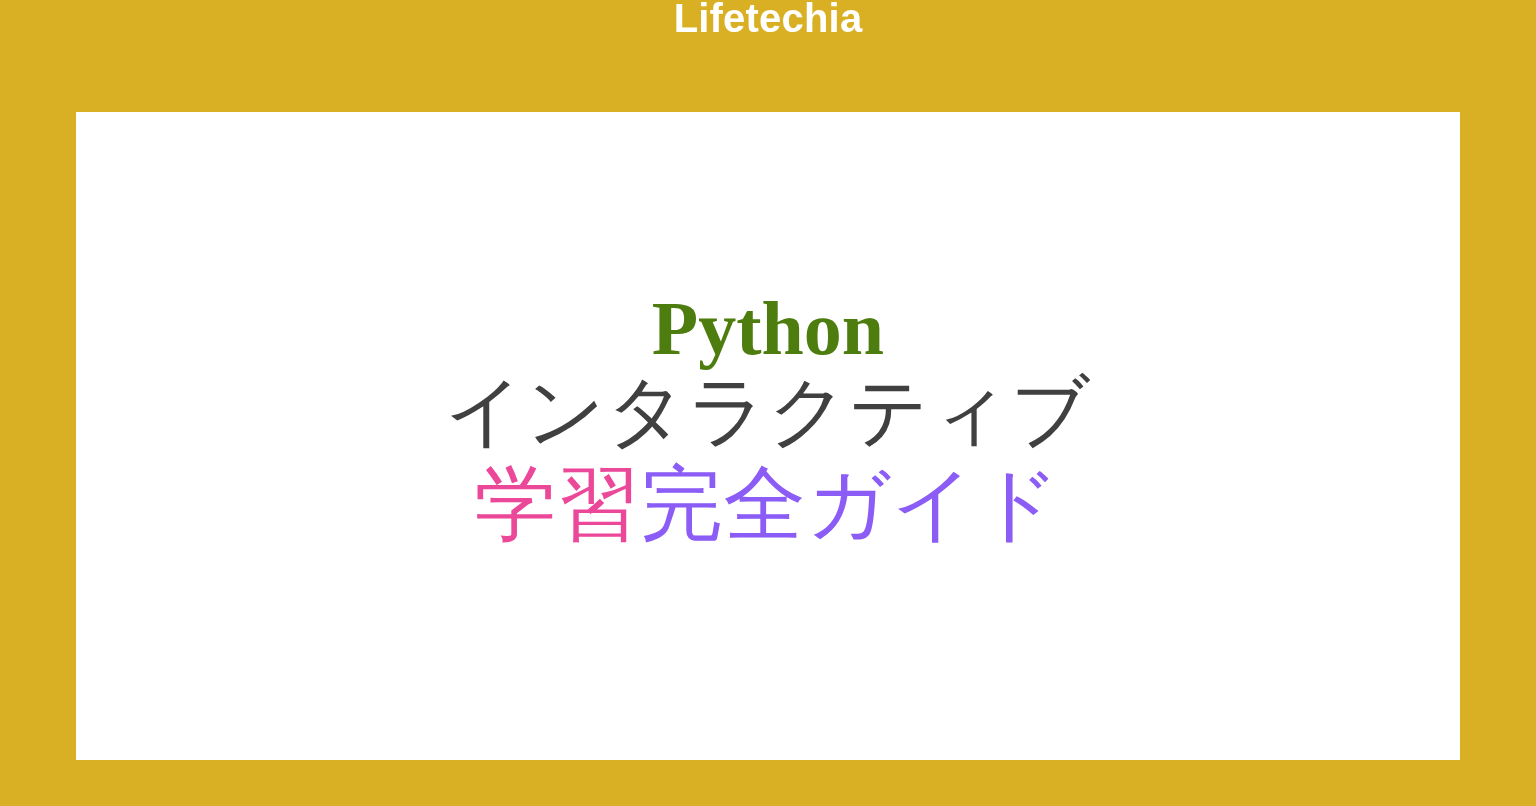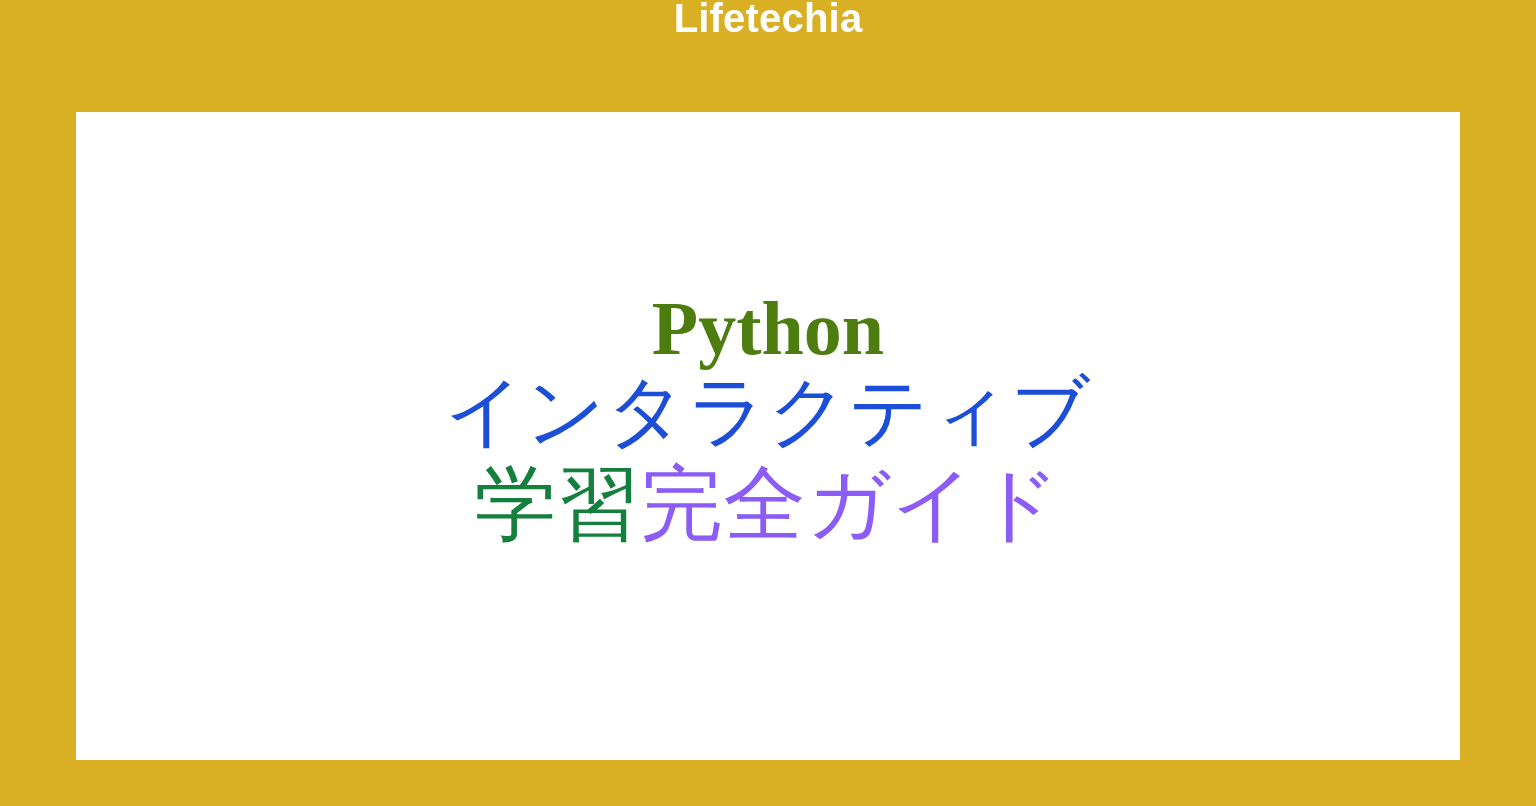--- a/index.html
+++ b/index.html
@@ -85,35 +85,35 @@
     color: #4d7c0f;
     letter-spacing: 0px;
   }
 
   
   .title-line-2 {
     font-family: "DejaVu Serif", "Liberation Serif", serif;
     font-weight: 400;
     font-size: 78px;
     line-height: 1.12;
-    color: #1d4ed8;
+    color: #404040;
     letter-spacing: 1px;
     margin-top: 2px;
   }
 
   
   .title-line-3 {
     font-family: "DejaVu Serif", "Liberation Serif", serif;
     font-weight: 400;
     font-size: 82px;
     line-height: 1.12;
     letter-spacing: 1px;
     margin-top: 2px;
   }
-  .seg-orange { color: #15803d; }
+  .seg-orange { color: #ec4899; }
   .seg-navy   { color: #8b5cf6; }
 </style>
 </head>
 <body>
 
 <div id="page">
 
   <header class="site-header">
     <h1 class="site-title">Lifetechia</h1>
   </header>

